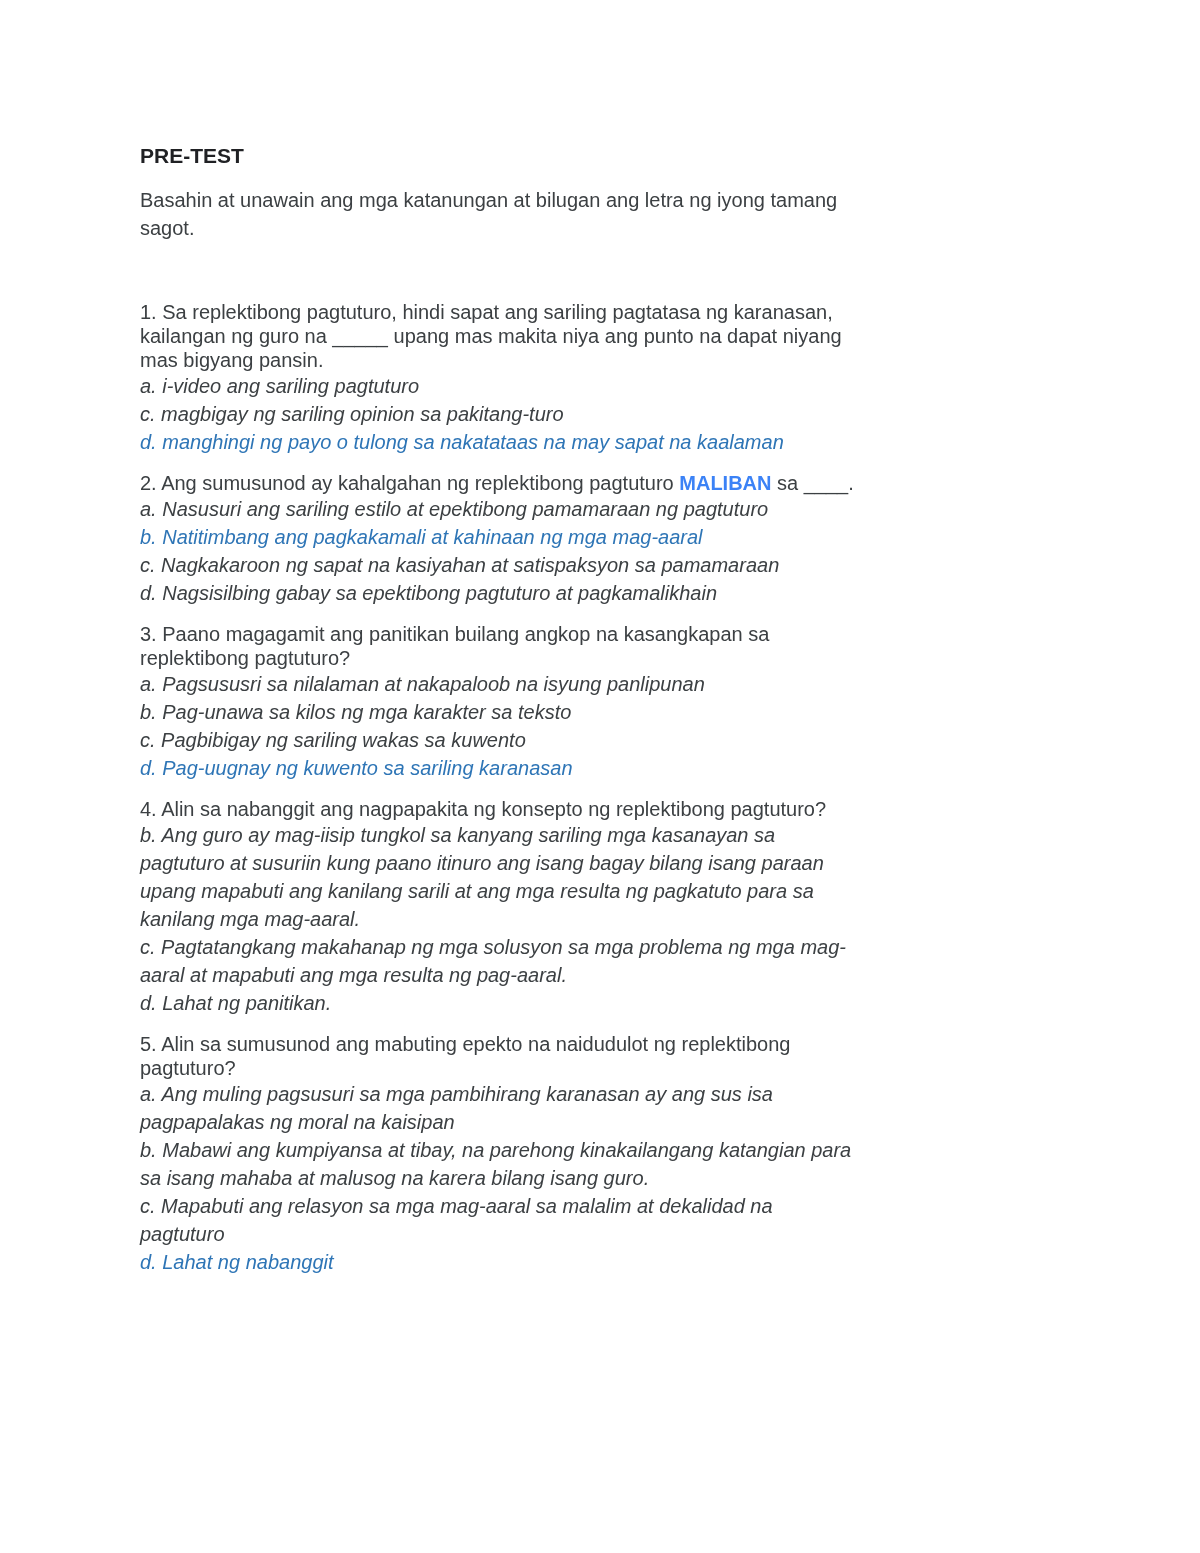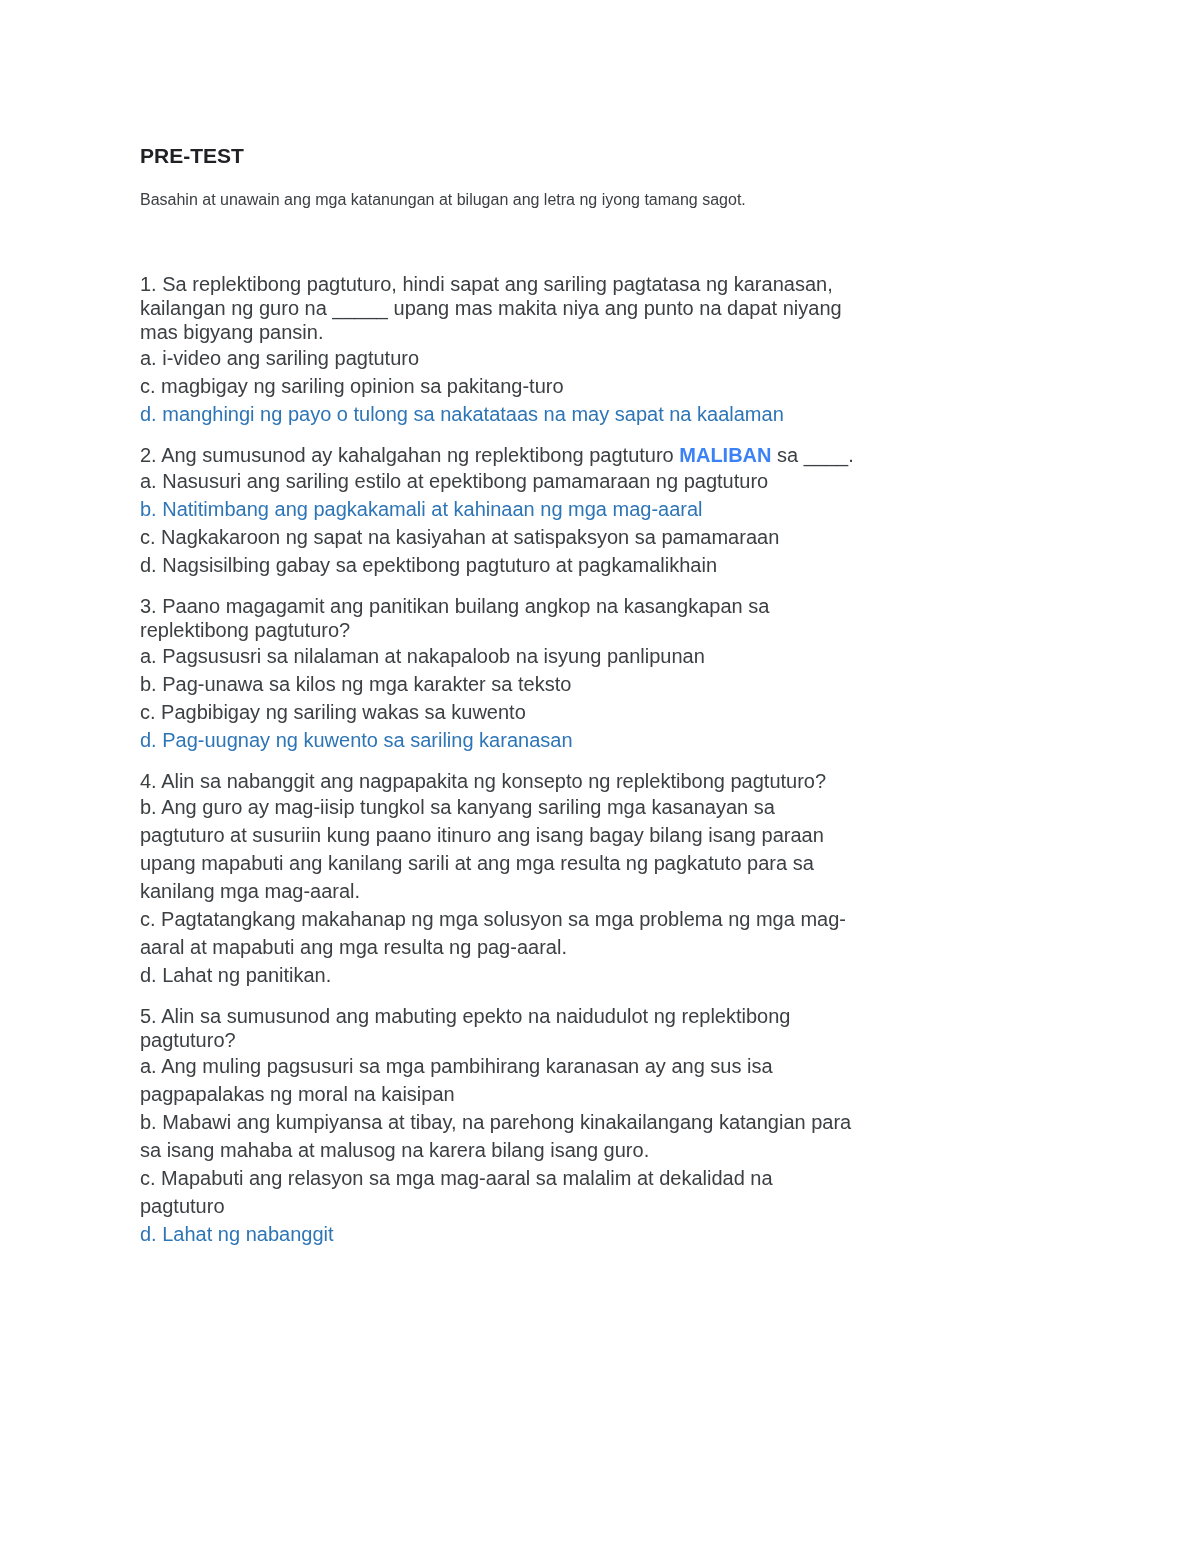--- a/index.html
+++ b/index.html
@@ -21,40 +21,41 @@
     background: #ffffff;
   }
   .doc-title {
     font-size: 21px;
     font-weight: bold;
     color: #202124;
     margin: 0 0 16px 0;
     line-height: 28px;
   }
   .instructions {
-    font-size: 16px;
+    font-size: 20px;
     line-height: 28px;
     margin: 0 0 58px 0;
   }
   .question {
     margin: 0 0 15px 0;
   }
   .question-text {
     font-size: 20px;
     line-height: 24px;
     margin: 0;
   }
   .question-text b {
     color: #3b82f6;
     font-weight: bold;
   }
   .option {
     font-size: 20px;
     line-height: 28px;
     margin: 0;
+    font-style: italic;
   }
   .answer {
     color: #2e75b6;
   }
 </style>
 </head>
 <body>
 
 <div class="page">
 

